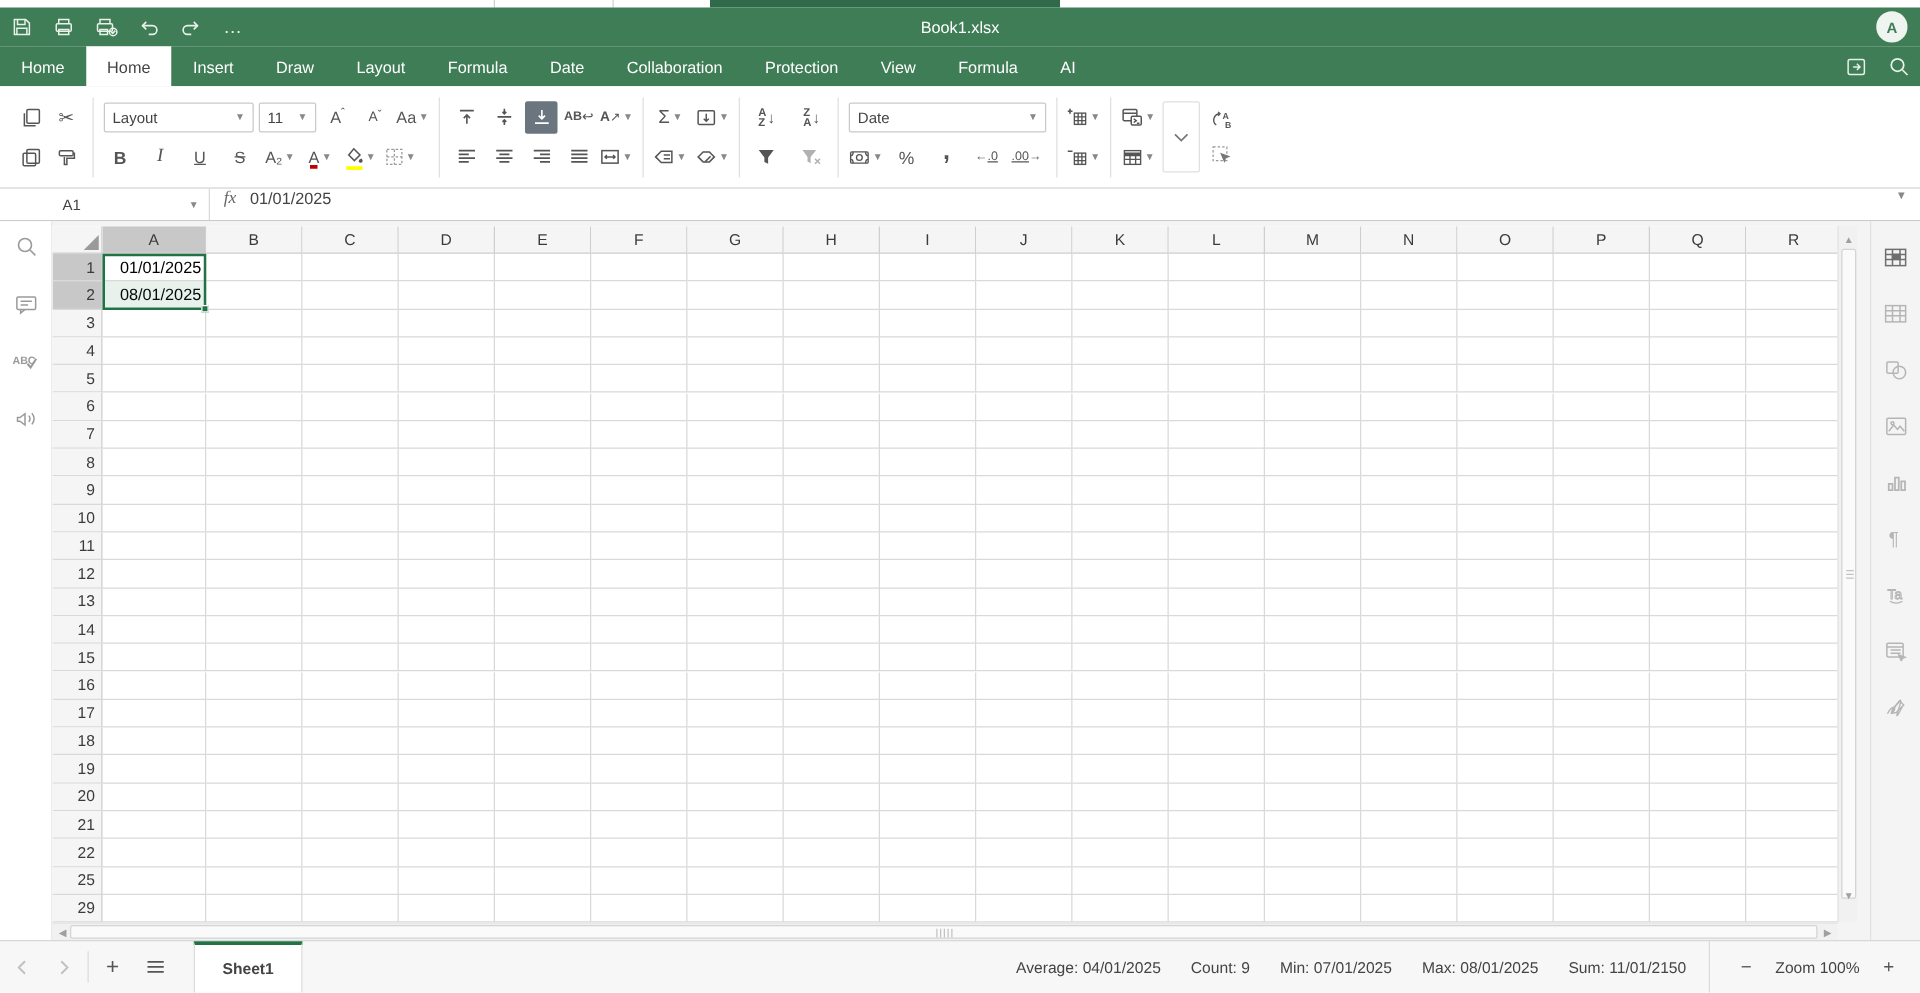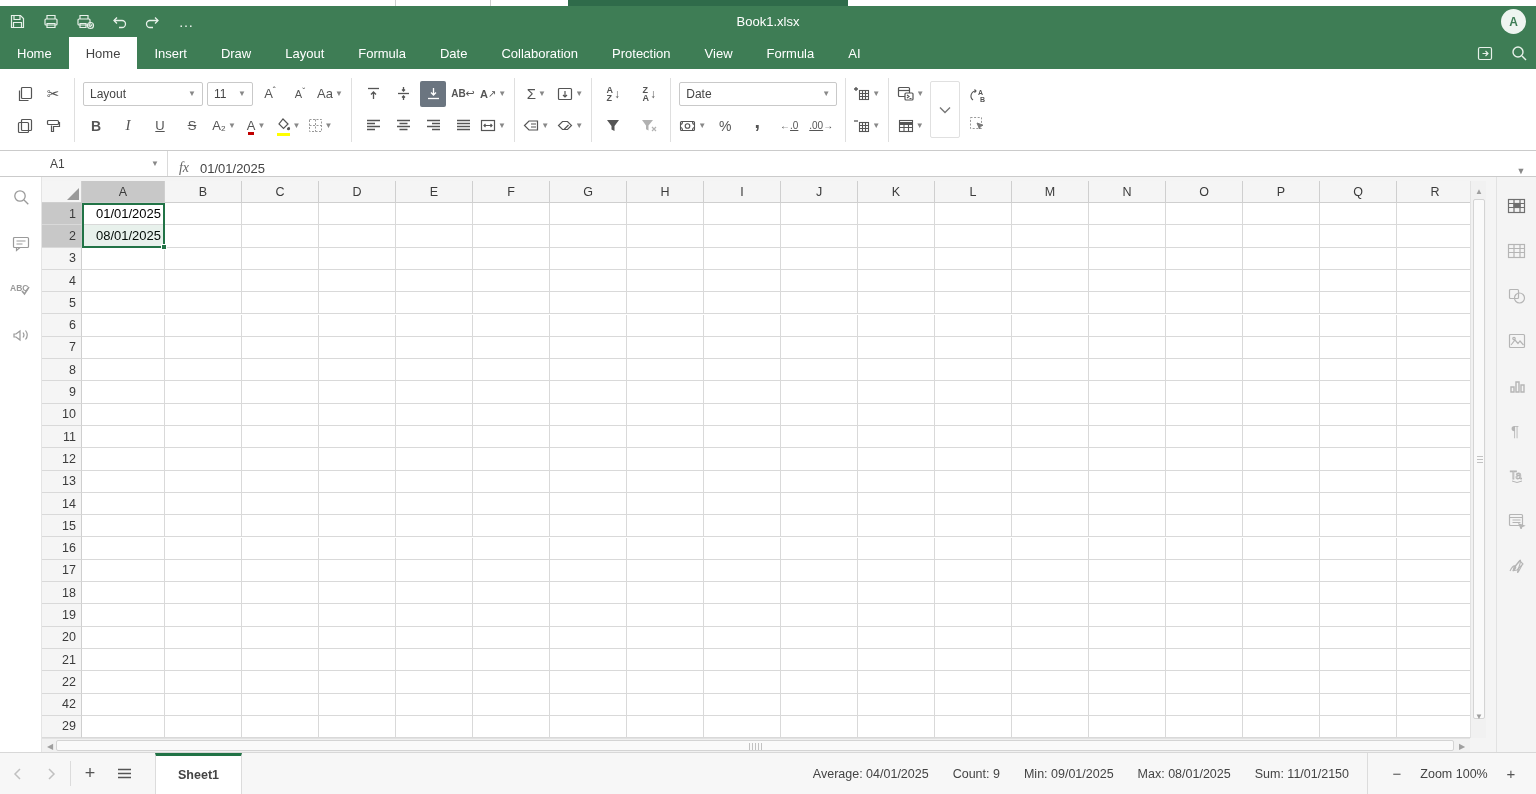--- a/index.html
+++ b/index.html
@@ -48,21 +48,21 @@
   .stack-sort { display:flex; align-items:center; gap:1px; font-size:9px; font-weight:bold; line-height:8px; color:#555; }
   .stack-sort .ltrs { display:flex; flex-direction:column; }
   
   #styles-gallery { display:grid; grid-template-columns:118px 118px 118px; grid-template-rows:26px 26px; gap:5px 6px; padding:0 4px; }
   .style-cell { font-size:13px; padding:2px 6px; display:flex; align-items:center; cursor:pointer; border:1px solid transparent; }
   #styles-more { width:30px; height:57px; border:1px solid #e0e0e0; border-radius:2px; display:flex; align-items:center; justify-content:center; color:#777; cursor:pointer; background:#fff; }
   .mini-col { display:grid; grid-template-rows:28px 28px; align-items:center; justify-items:center; padding:0 4px; }
 
   
   #formulabar { position:absolute; left:0; top:151px; width:1536px; height:26px; background:#fff;
-    border-bottom:1px solid #cbcbcb; display:flex; align-items:flex-end; font-size:12px; color:#444; }
+    border-bottom:1px solid #cbcbcb; display:flex; align-items:flex-start; font-size:12px; color:#444; }
   #name-box { width:126px; height:100%; display:flex; align-items:center; padding:0 8px; border-right:1px solid #dadada; cursor:pointer; margin-left:42px; }
   #name-box .chev { margin-left:auto; }
   #fx-icon { width:32px; text-align:center; font-family:"Liberation Serif",serif; font-style:italic; color:#666; font-size:14px; border-right:0; }
   #formula-input { flex:1; font-size:13px; color:#444; }
   #formula-expand { width:30px; text-align:center; color:#888; font-size:9px; cursor:pointer; }
 
   
   #main { position:absolute; left:0; top:177px; width:1536px; height:575px; background:#f4f4f4; }
   #left-sidebar { position:absolute; left:0; top:0; width:42px; height:575px; background:#fff; border-right:1px solid #e4e4e4; }
   .lsb-icon { width:42px; height:34px; display:flex; align-items:center; justify-content:center; color:#9a9a9a; cursor:pointer; }
@@ -562,21 +562,21 @@
         <div class="row-h" style="height: 22.3px;">13</div>
         <div class="row-h" style="height: 22.3px;">14</div>
         <div class="row-h" style="height: 22.3px;">15</div>
         <div class="row-h" style="height: 22.3px;">16</div>
         <div class="row-h" style="height: 22.3px;">17</div>
         <div class="row-h" style="height: 22.3px;">18</div>
         <div class="row-h" style="height: 22.3px;">19</div>
         <div class="row-h" style="height: 22.3px;">20</div>
         <div class="row-h" style="height: 22.3px;">21</div>
         <div class="row-h" style="height: 22.3px;">22</div>
-        <div class="row-h" style="height: 22.3px;">42</div>
+        <div class="row-h" style="height: 22.3px;">25</div>
         <div class="row-h" style="height: 22.3px;">29</div>
       </div>
     <div id="cells">
         <div class="cell" style="left: 0px; top: 0px; width: 83px; height: 22.3px;">01/01/2025</div>
         <div class="cell" style="left: 83px; top: 0px; width: 77px; height: 22.3px;"></div>
         <div class="cell" style="left: 160px; top: 0px; width: 77px; height: 22.3px;"></div>
         <div class="cell" style="left: 237px; top: 0px; width: 77px; height: 22.3px;"></div>
         <div class="cell" style="left: 314px; top: 0px; width: 77px; height: 22.3px;"></div>
         <div class="cell" style="left: 391px; top: 0px; width: 77px; height: 22.3px;"></div>
         <div class="cell" style="left: 468px; top: 0px; width: 77px; height: 22.3px;"></div>
@@ -1100,21 +1100,21 @@
   <div class="sb-btn" style="font-size:18px;">+</div>
   <div class="sb-btn">
     <svg width="15" height="12" viewBox="0 0 15 12" stroke="#555" stroke-width="1.5">
         <path d="M1 1.5h13M1 5.5h13M1 9.5h13"></path>
       </svg>
     </div>
   <div id="sheet-tab">Sheet1</div>
   <div id="sb-stats">
       <div class="stat">Average: 04/01/2025</div>
       <div class="stat">Count: 9</div>
-      <div class="stat">Min: 09/01/2025</div>
+      <div class="stat">Min: 07/01/2025</div>
       <div class="stat">Max: 08/01/2025</div>
       <div class="stat">Sum: 11/01/2150</div>
     </div>
   <div id="zoom-area">
     <div class="zbtn">−</div>
     <div id="zoom-label">Zoom 100%</div>
     <div class="zbtn">+</div>
   </div>
 </div>
 

